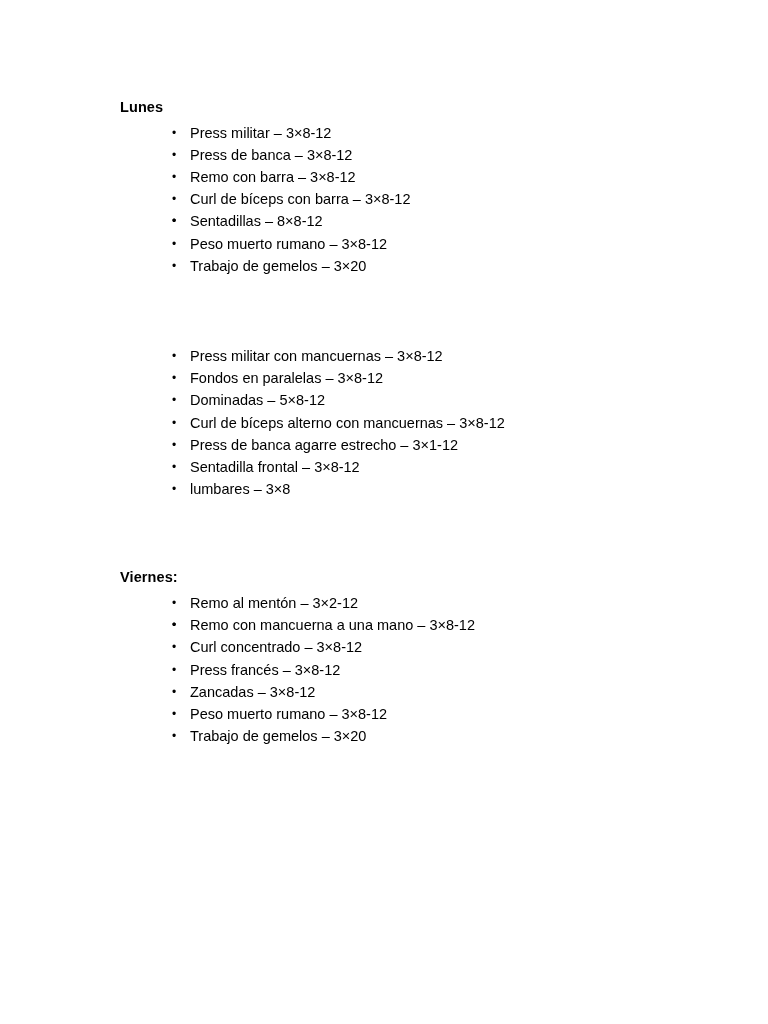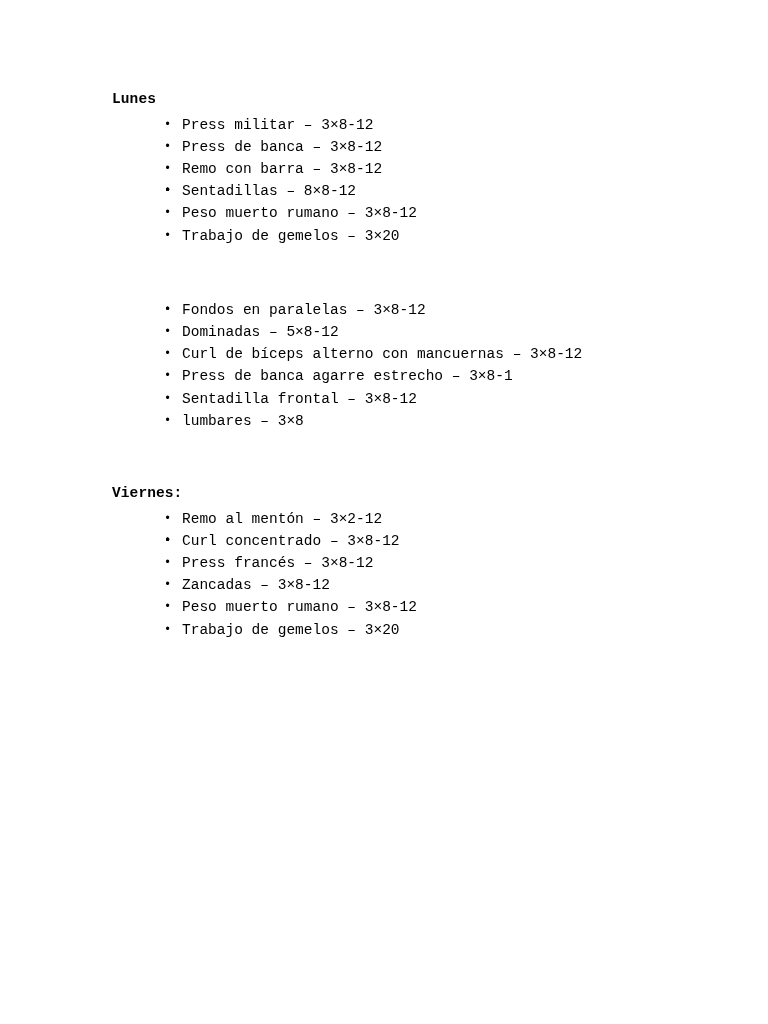--- a/index.html
+++ b/index.html
@@ -15,22 +15,21 @@
     overflow: hidden;
   }
   .page {
     position: relative;
     width: 768px;
     height: 1024px;
     box-sizing: border-box;
     padding: 86px 72px 0 108px;
   }
   .section {
-    margin: 4px;
-    font-family: Liberation Mono, monospace;
+    margin: 12px;
   }
   .section-heading {
     font-size: 14.5px;
     font-weight: bold;
     line-height: 1.35;
     margin: 0 0 4px 0;
     letter-spacing: 0.1px;
   }
   .exercise-list {
     list-style: none;
@@ -58,50 +57,50 @@
 <body>
 
 <div class="page">
 
   <div class="section">
     <div class="section-heading">Lunes</div>
     <ul class="exercise-list">
       <li class="exercise-item"><span class="bullet">•</span><span>Press militar – 3×8-12</span></li>
       <li class="exercise-item"><span class="bullet">•</span><span>Press de banca – 3×8-12</span></li>
       <li class="exercise-item"><span class="bullet">•</span><span>Remo con barra – 3×8-12</span></li>
-      <li class="exercise-item"><span class="bullet">•</span></li>
+      <li class="exercise-item"><span class="bullet">•</span><span>Curl de bíceps con barra – 3×8-12</span></li>
       <li class="exercise-item"><span class="bullet">•</span></li>
       <li class="exercise-item"><span class="bullet">•</span><span>Sentadillas – 8×8-12</span></li>
       <li class="exercise-item"><span class="bullet">•</span><span>Peso muerto rumano – 3×8-12</span></li>
       <li class="exercise-item"><span class="bullet">•</span><span>Trabajo de gemelos – 3×20</span></li>
     </ul>
   </div>
 
   <div class="gap-lunes-miercoles"></div>
 
   <div class="section">
     <ul class="exercise-list">
-      <li class="exercise-item"><span class="bullet">•</span></li>
+      <li class="exercise-item"><span class="bullet">•</span><span>Press militar con mancuernas – 3×8-12</span></li>
       <li class="exercise-item"><span class="bullet">•</span><span>Fondos en paralelas – 3×8-12</span></li>
       <li class="exercise-item"><span class="bullet">•</span><span>Dominadas – 5×8-12</span></li>
       <li class="exercise-item"><span class="bullet">•</span><span>Curl de bíceps alterno con mancuernas – 3×8-12</span></li>
-      <li class="exercise-item"><span class="bullet">•</span><span>Press de banca agarre estrecho – 3×8-1</span></li>
+      <li class="exercise-item"><span class="bullet">•</span><span>Press de banca agarre estrecho – 3×1-12</span></li>
       <li class="exercise-item"><span class="bullet">•</span><span>Sentadilla frontal – 3×8-12</span></li>
       <li class="exercise-item"><span class="bullet">•</span><span>lumbares – 3×8</span></li>
     </ul>
   </div>
 
   <div class="gap-miercoles-viernes"></div>
 
   <div class="section">
     <div class="section-heading">Viernes:</div>
     <ul class="exercise-list">
       <li class="exercise-item"><span class="bullet">•</span><span>Remo al mentón – 3×2-12</span></li>
       <li class="exercise-item"><span class="bullet">•</span></li>
-      <li class="exercise-item"><span class="bullet">•</span></li>
+      <li class="exercise-item"><span class="bullet">•</span><span>Remo con mancuerna a una mano – 3×8-12</span></li>
       <li class="exercise-item"><span class="bullet">•</span><span>Curl concentrado – 3×8-12</span></li>
       <li class="exercise-item"><span class="bullet">•</span><span>Press francés – 3×8-12</span></li>
       <li class="exercise-item"><span class="bullet">•</span><span>Zancadas – 3×8-12</span></li>
       <li class="exercise-item"><span class="bullet">•</span><span>Peso muerto rumano – 3×8-12</span></li>
       <li class="exercise-item"><span class="bullet">•</span><span>Trabajo de gemelos – 3×20</span></li>
     </ul>
   </div>
 
 </div>
 

